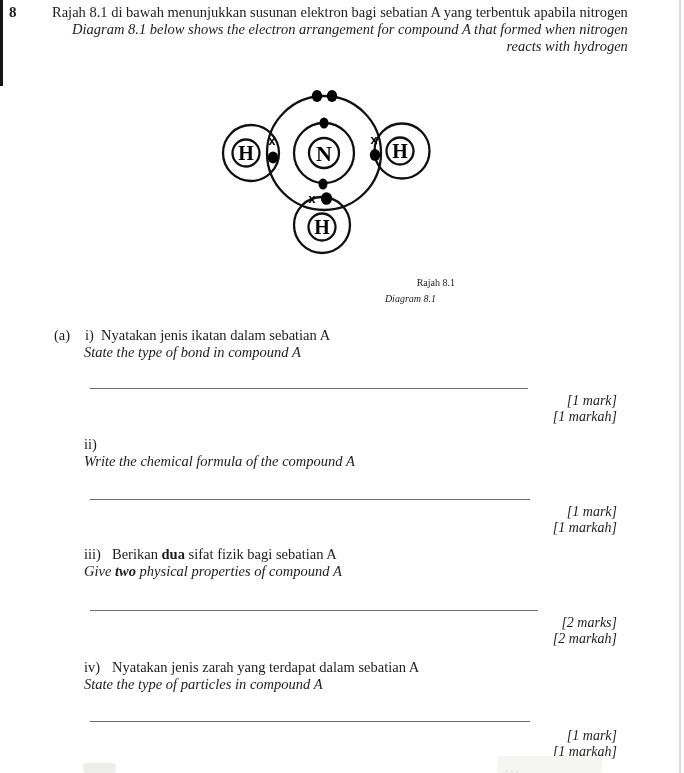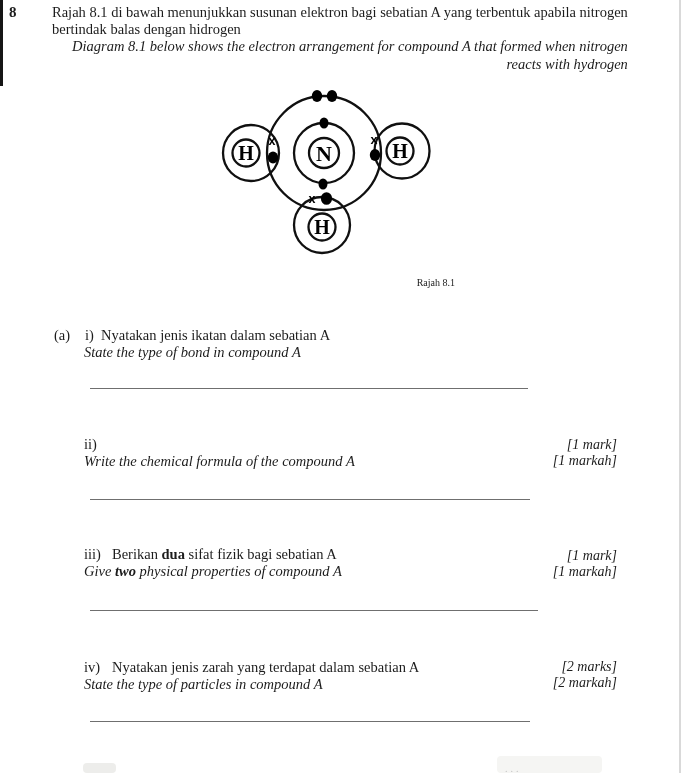--- a/index.html
+++ b/index.html
@@ -21,21 +21,20 @@
   .answer-line {
     border-top: 1.2px solid #6f6f6f;
     height: 0;
   }
   .marks {
     text-align: right;
     font-style: italic;
     font-size: 14px;
     line-height: 15.8px;
     white-space: nowrap;
-    margin-top: 44px;
   }
   .edge-bar-left {
     left: 0; top: 0; width: 3px; height: 86px;
     background: #151515;
   }
   .edge-line-right {
     left: 679px; top: 0; width: 2px; height: 773px;
     background: #d9d9d9;
   }
   .smudge { background: #ededeb; border-radius: 4px; }
@@ -51,21 +50,20 @@
 
 <div id="page">
 
   <div class="abs edge-bar-left"></div>
   <div class="abs edge-line-right"></div>
 
   <div class="abs qnum" style="left:9px; top:4px;">8</div>
 
   <div class="abs" style="left:33px; top:4px;">
     <div class="txt ms">Rajah 8.1 di bawah menunjukkan susunan elektron bagi sebatian A yang terbentuk apabila nitrogen</div>
-    <div class="txt ms">bertindak balas dengan hidrogen</div>
     <div class="txt en">Diagram 8.1  below shows the electron arrangement for compound A that formed when nitrogen</div>
     <div class="txt en">reacts with hydrogen</div>
   </div>
 
   <svg class="abs" style="left:214px; top:84px;" width="222" height="176" viewBox="0 0 222 176">
 
     <circle cx="110" cy="69" r="57" fill="none" stroke="#101010" stroke-width="2.3"></circle>
     <circle cx="110" cy="69" r="30" fill="none" stroke="#101010" stroke-width="2.3"></circle>
     <circle cx="110" cy="69" r="15" fill="none" stroke="#101010" stroke-width="2.3"></circle>
 
@@ -93,20 +91,21 @@
     <text x="98" y="119" text-anchor="middle" class="cross">x</text>
     <ellipse cx="112.5" cy="114.5" rx="5.6" ry="6.3" fill="#000"></ellipse>
 
     <text x="110" y="76.5" text-anchor="middle" class="atom-letter">N</text>
     <text x="32" y="76" text-anchor="middle" class="atom-letter-h">H</text>
     <text x="186" y="74" text-anchor="middle" class="atom-letter-h">H</text>
     <text x="108" y="150" text-anchor="middle" class="atom-letter-h">H</text>
   </svg>
 
   <div class="abs caption ms" style="left:214px; top:277px;">Rajah 8.1</div>
+  <div class="abs caption en" style="left:214px; top:293px;">Diagram 8.1</div>
 
   <div class="abs txt ms" style="left:35px; top:327px;">(a)</div>
   <div class="abs txt ms" style="left:66px; top:327px;">i)</div>
   <div class="abs txt en" style="left:84px; top:344px;">State the type of bond in compound A</div>
   <div class="abs txt ms" style="left:82px; top:327px;">Nyatakan jenis ikatan dalam sebatian A</div>
   <div class="abs answer-line" style="left:90px; top:388px; width:438px;"></div>
   <div class="abs marks" style="right:67px; top:393px;">
     <div>[1 mark]</div>
     <div>[1 markah]</div>
   </div>

